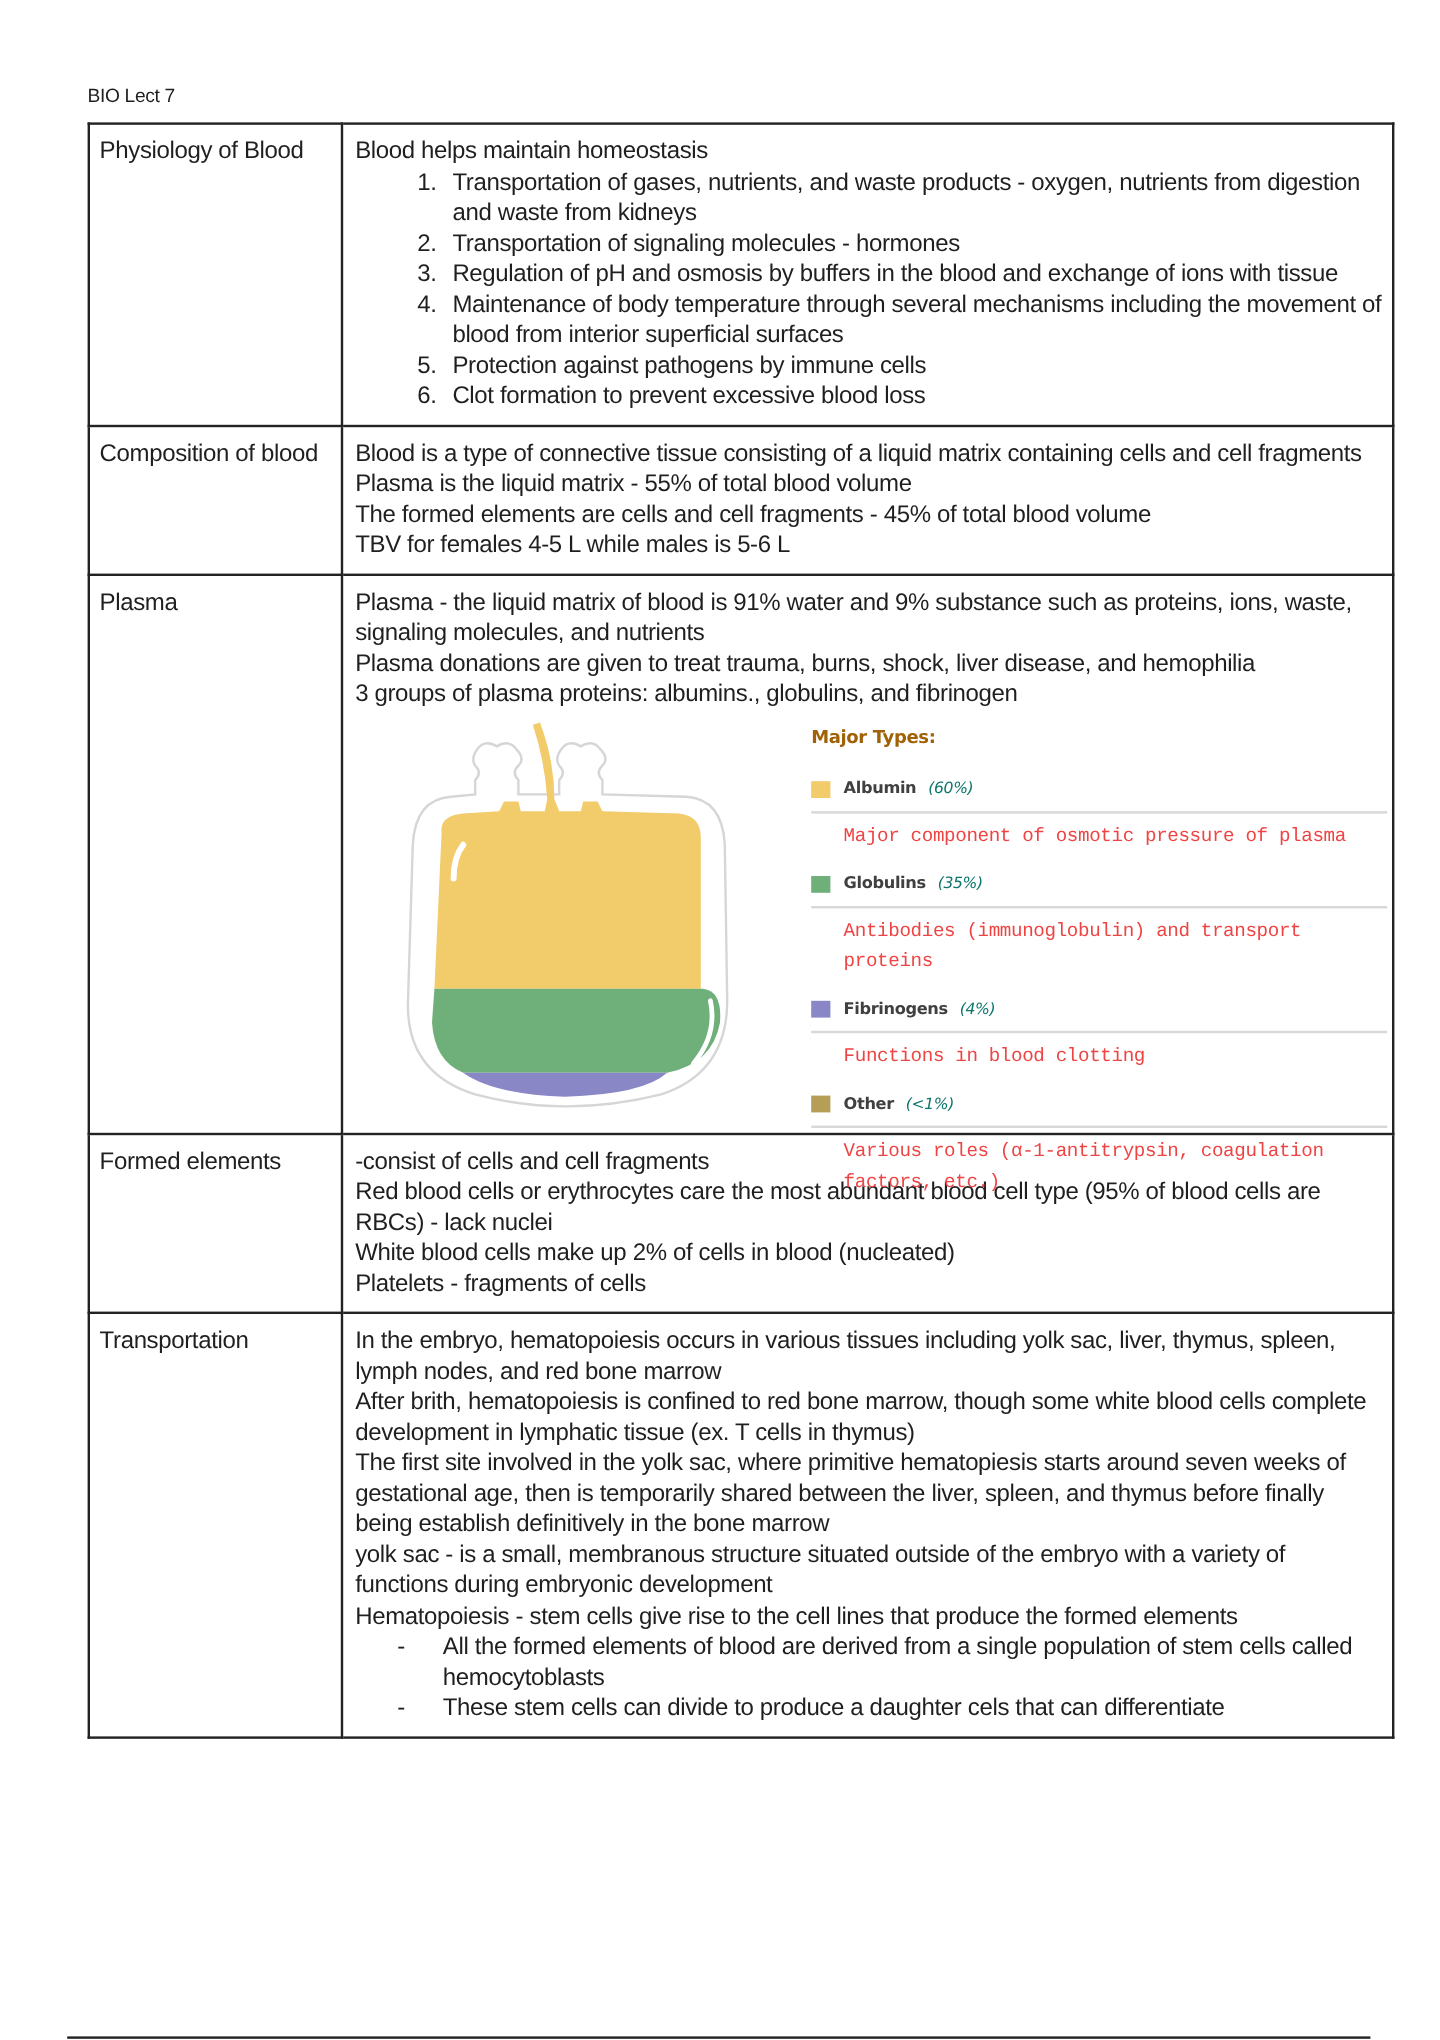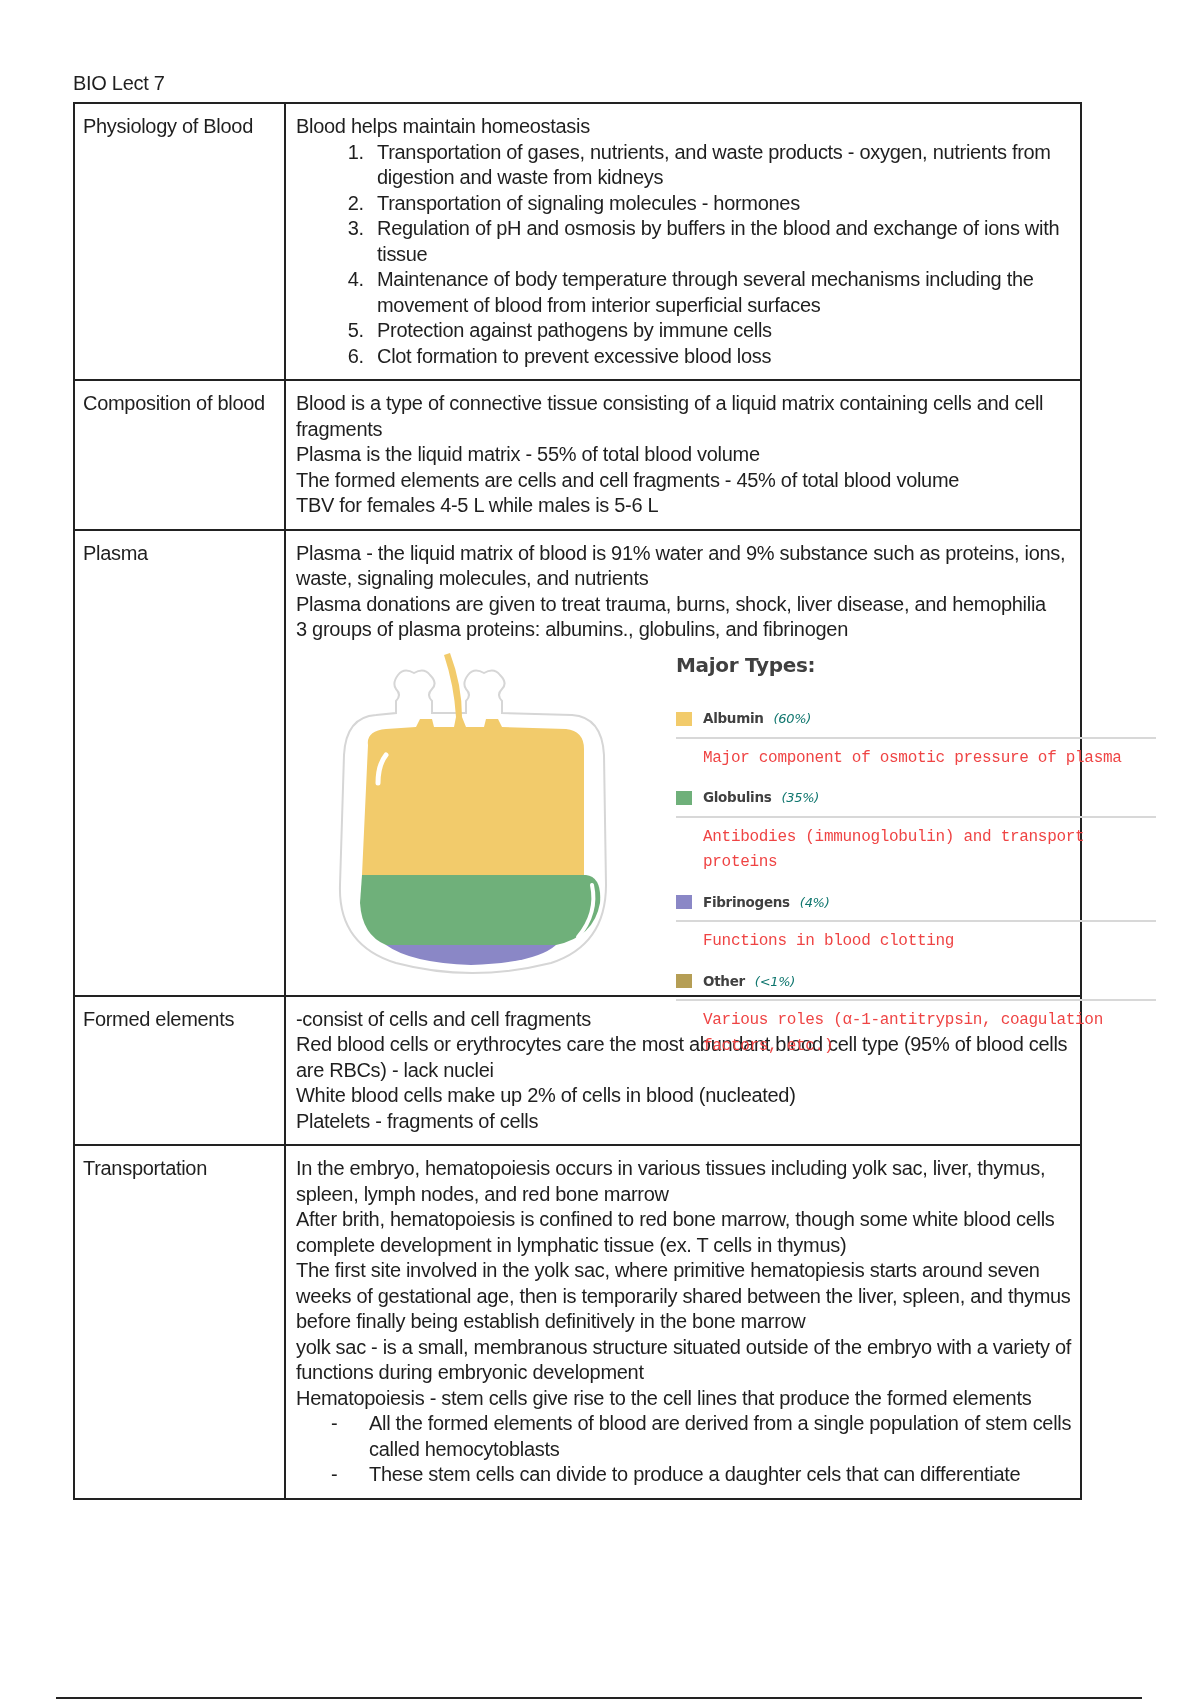--- a/index.html
+++ b/index.html
@@ -2,45 +2,45 @@
 <html><head>
   <meta charset="utf-8">
   <style>
     html, body { margin: 0; padding: 0; background: #ffffff; }
     body {
       width: 1200px; height: 1700px; position: relative; overflow: hidden;
       font-family: "Liberation Sans", sans-serif; color: #1f1f1f;
     }
     .doc-title {
       position: absolute; left: 73px; top: 72px;
-      font-size: 20px; letter-spacing: -0.3px;
+      font-size: 16px; letter-spacing: -0.3px;
     }
     table.notes {
       position: absolute; left: 73px; top: 102px;
-      width: 1009px; border-collapse: collapse; table-layout: fixed;
+      width: 1089px; border-collapse: collapse; table-layout: fixed;
     }
     table.notes td {
       border: 2px solid #222; vertical-align: top;
       font-size: 20px; line-height: 25.5px; letter-spacing: -0.3px;
       padding: 10px 8px 10px 8px;
     }
     td.label-cell { width: 193px; }
     td.content-cell { padding-left: 10px !important; padding-right: 8px !important; }
     .line { display: block; }
     ol.points { margin: 0; padding: 0 0 0 73px; }
     ol.points li { padding-left: 8px; }
     ul.dashes { margin: 0; padding: 0 0 0 73px; list-style: none; }
     ul.dashes li { position: relative; padding-left: 0; }
     ul.dashes li::before { content: "-"; position: absolute; left: -38px; }
 
     
     .figure { position: relative; height: 340px; margin-top: 2px; }
     .bag { position: absolute; left: 20px; top: 0; width: 310px; height: 330px; }
     .legend { position: absolute; left: 380px; top: 8px; width: 480px; font-family: "DejaVu Sans", sans-serif; }
-    .legend-heading { font-size: 20px; font-weight: bold; color: #404040; margin-bottom: 28px; }
+    .legend-heading { font-size: 15px; font-weight: bold; color: #a16207; margin-bottom: 18px; }
     .legend-item { margin-bottom: 14px; }
     .legend-row { display: flex; align-items: center; font-size: 13.5px; padding-bottom: 5px; border-bottom: 2px solid #d8d8d8; }
     .swatch { width: 16px; height: 14px; margin-right: 11px; display: inline-block; }
     .legend-name { font-weight: bold; color: #404040; }
     .legend-pct { font-style: italic; color: #0f766e; margin-left: 10px; font-size: 13px; }
     .legend-desc { font-size: 16px; color: #ef4444; padding: 7px 0 0 27px; font-family: Liberation Mono, monospace; }
 
     .footer-rule { position: absolute; left: 56px; top: 1697px; width: 1086px; height: 2px; background: #222; }
   </style>
 </head>

